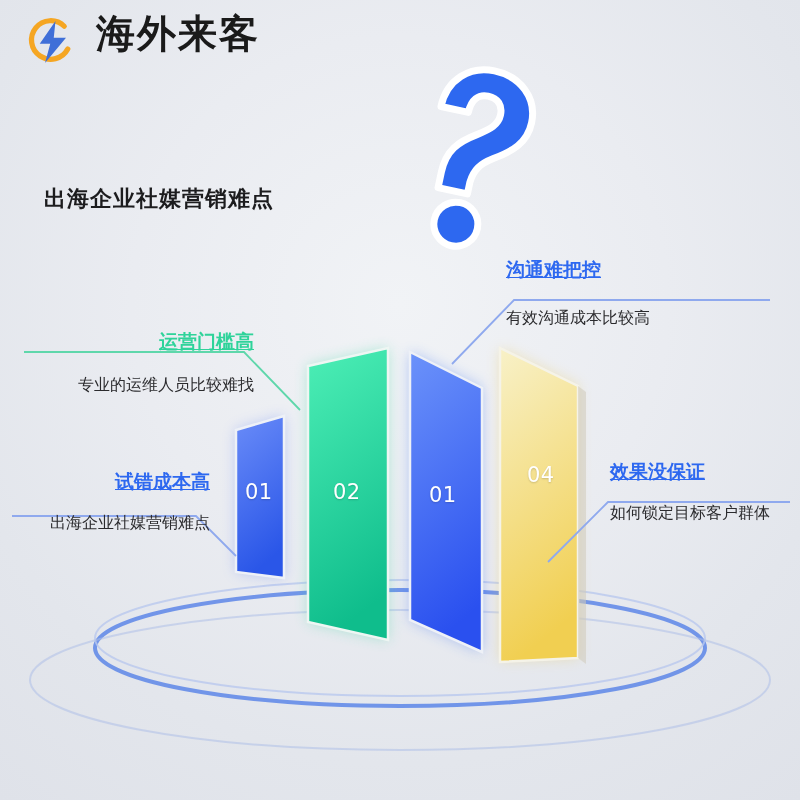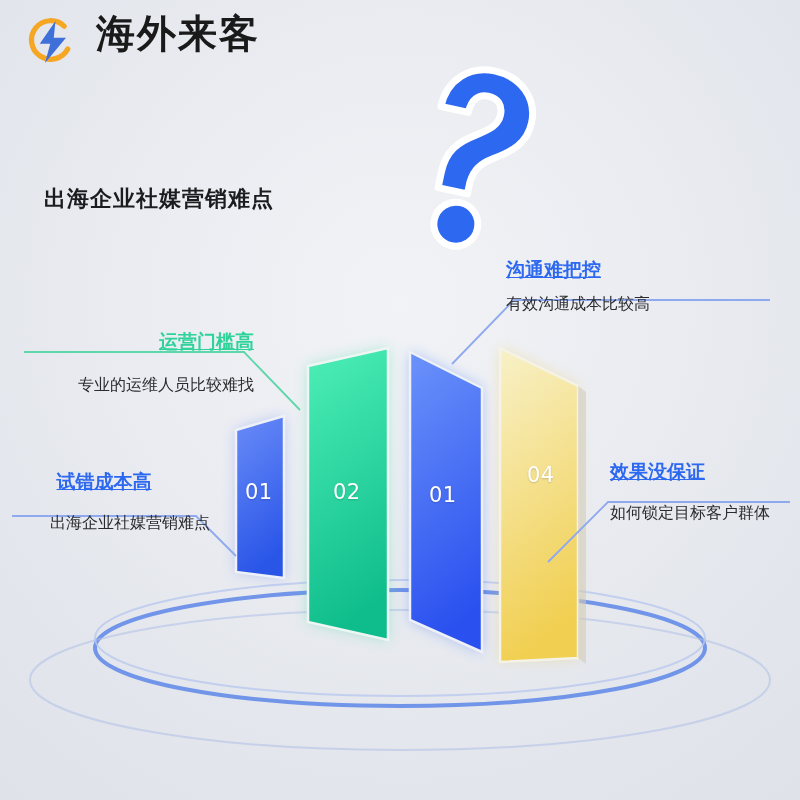--- a/index.html
+++ b/index.html
@@ -61,28 +61,28 @@
   .co-desc{
     font-family:"DejaVu Sans","Liberation Sans",sans-serif;
     font-size:16px;font-weight:400;color:#2b2b2e;line-height:1.25;
     white-space:nowrap;
   }
   .c-green{color:#2fd39a;margin-top:8px;}
   .c-blue{color:#2d68f0;}
 
   
   .co-1{left:14px;top:470px;text-align:right;width:196px;}
-  .co-1 .co-title{margin-right:16px;text-align:center;}
+  .co-1 .co-title{margin-right:0;}
   .co-1 .co-desc{margin-top:20px;}
 
   .co-2{left:24px;top:322px;text-align:right;width:230px;}
   .co-2 .co-desc{margin-top:22px;}
 
   .co-3{left:506px;top:258px;text-align:left;width:260px;}
-  .co-3 .co-desc{margin-top:13px;}
+  .co-3 .co-desc{margin-top:27px;}
 
   .co-4{left:610px;top:460px;text-align:left;width:200px;}
   .co-4 .co-desc{margin-top:20px;}
 
   .connectors{position:absolute;left:0;top:0;width:800px;height:800px;pointer-events:none;}
 </style>
 </head>
 <body>
 
 <div class="stage">

